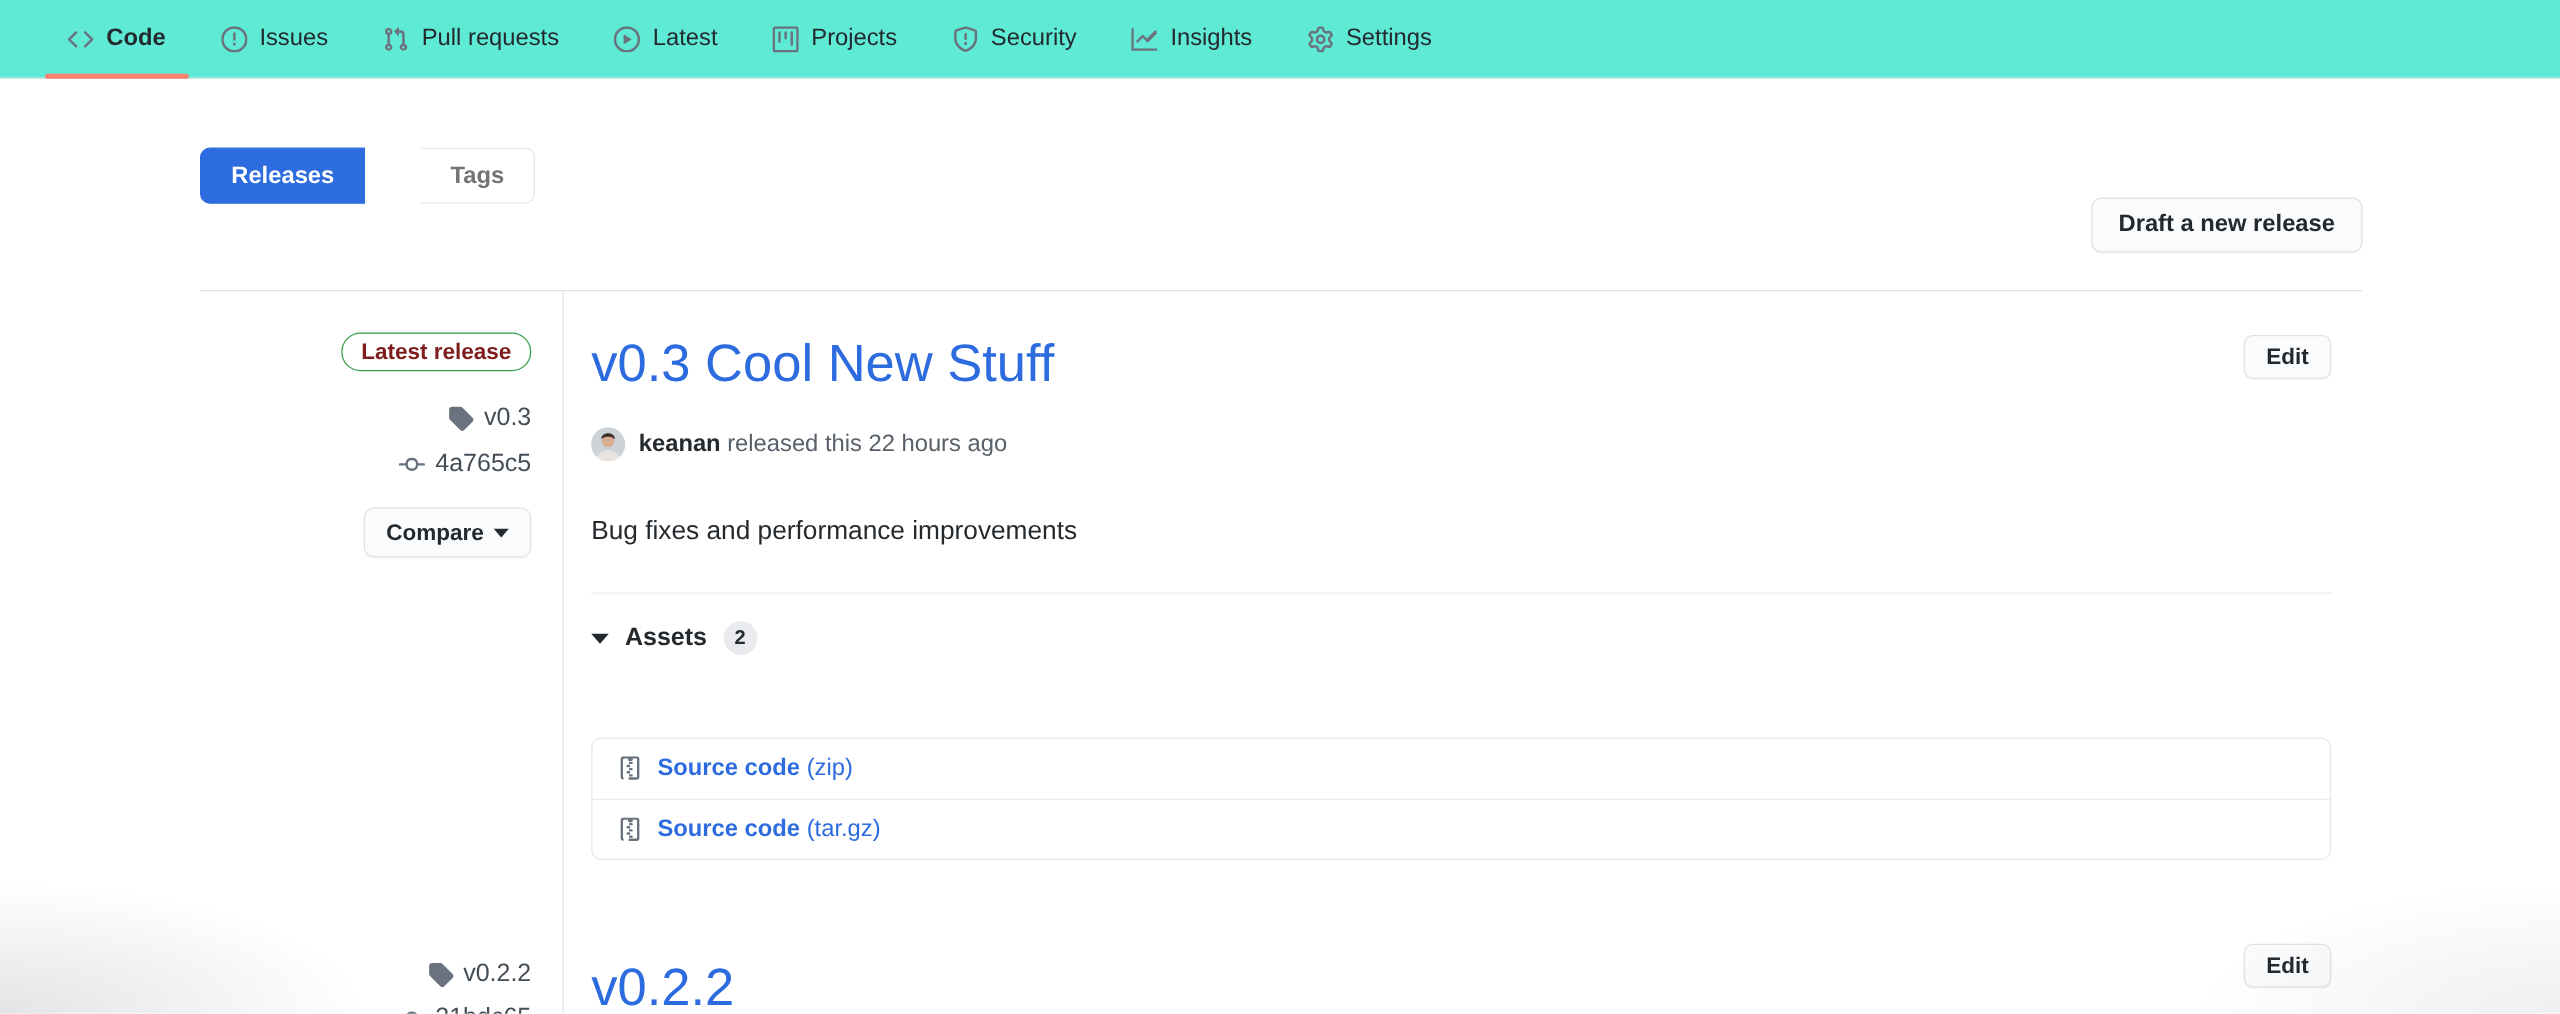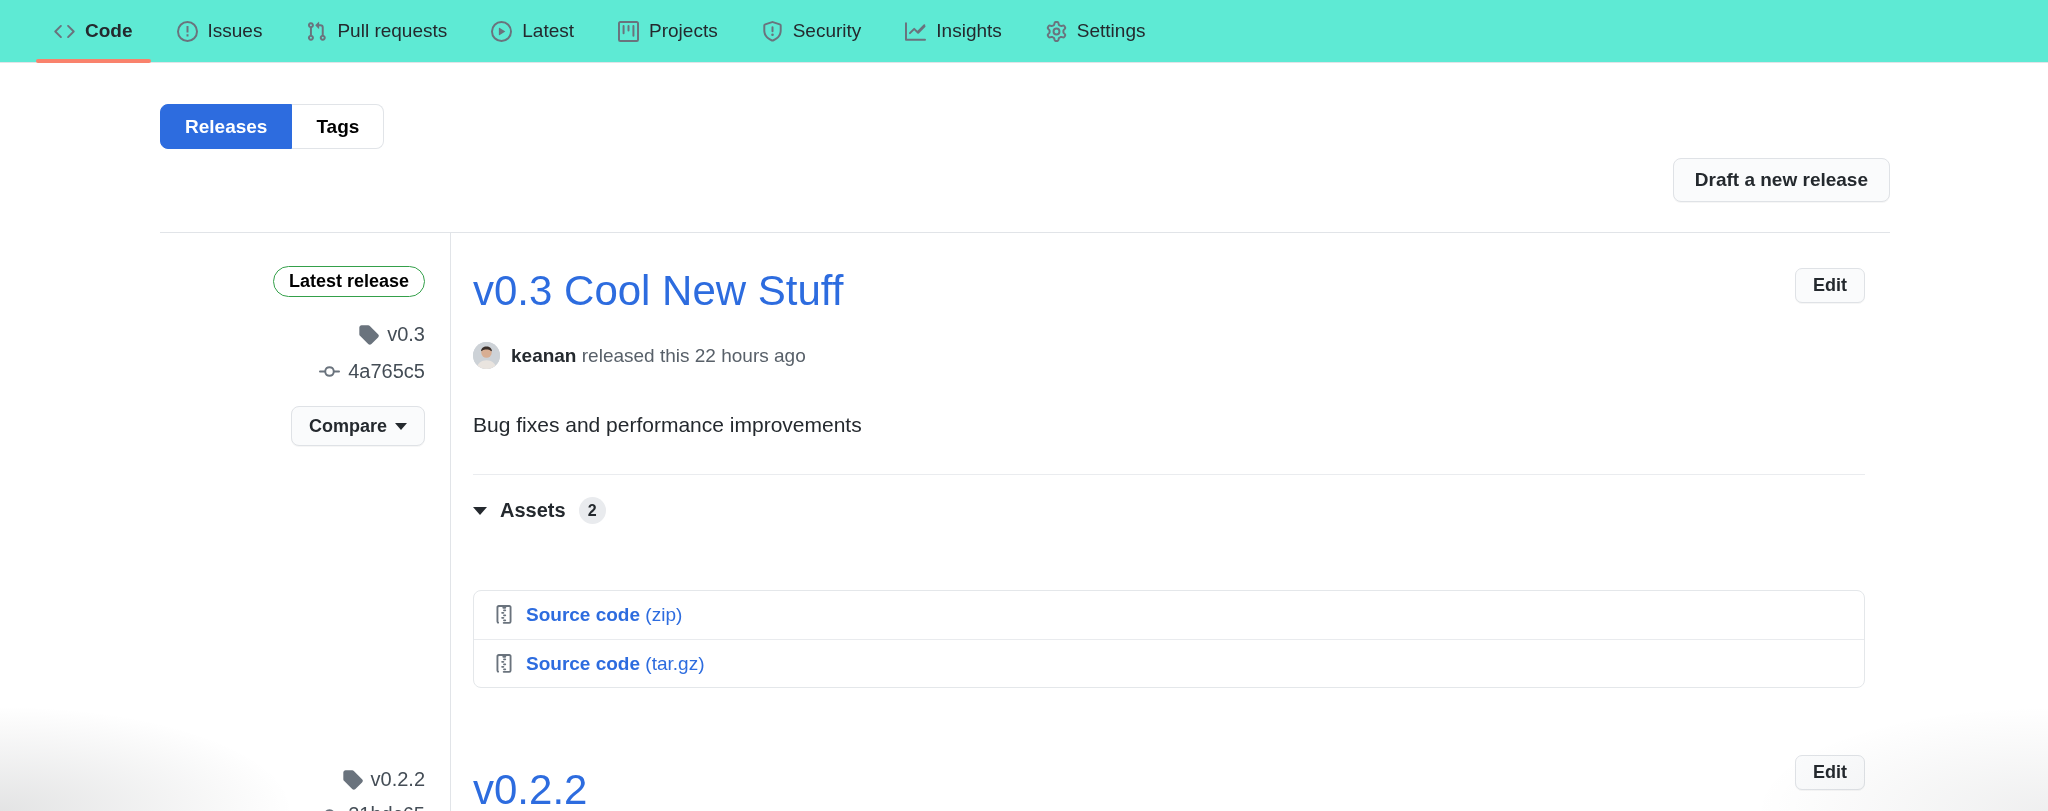--- a/index.html
+++ b/index.html
@@ -21,46 +21,46 @@
     font-size:19px; color:#24292e; cursor:pointer; position:relative; margin-right:8px;
   }
   .nav-item svg { width:21px; height:21px; fill:#6a737d; flex:0 0 auto; }
   .nav-item.active { font-weight:700; }
   .nav-item.active::after {
     content:""; position:absolute; left:0; right:0; bottom:-1px; height:4px;
     background:#f9826c; border-radius:2px;
   }
 
   
-  .toggle-group { position:absolute; left:160px; top:104px; display:inline-flex; }
+  .toggle-group { position:absolute; left:160px; top:118px; display:inline-flex;gap:44px; }
   .toggle-btn {
     height:45px; padding:0 24px; display:flex; align-items:center;
     font-size:19px; font-weight:700; cursor:pointer; border:1px solid #e1e4e8;
-    background:#ffffff; color:#000000;
+    background:#ffffff; color:#737373;
   }
   .toggle-btn.left  { border-radius:8px 0 0 8px; }
   .toggle-btn.right { border-radius:0 8px 8px 0; border-left:none; }
   .toggle-btn.active { background:#2d6cdf; border-color:#2d6cdf; color:#ffffff; }
 
   .btn {
     display:inline-flex; align-items:center; justify-content:center;
     background:#fafbfc; border:1px solid #dfe2e6; border-radius:8px;
     color:#24292e; font-weight:600; cursor:pointer;
     box-shadow:0 1px 0 rgba(27,31,35,0.04);
   }
   .draft-btn { position:absolute; right:158px; top:158px; height:44px; padding:4px 21px; font-size:19px; }
 
   .hr-top { position:absolute; left:160px; right:158px; top:232px; height:1px; background:#e1e4e8; }
   .vline  { position:absolute; left:450px; top:233px; bottom:0; width:1px; background:#e1e4e8; }
 
   
   .release-sidebar { position:absolute; left:160px; top:233px; width:265px; height:578px; }
   .sb { position:absolute; right:0; display:flex; align-items:center; justify-content:flex-end; gap:8px; }
   .latest-badge {
-    top:33px; border:1px solid #34a04a; color:#000000; font-weight:600; font-size:18px;
+    top:33px; border:1px solid #34a04a; color:#7f1d1d; font-weight:600; font-size:18px;
     padding:4px 15px; border-radius:999px; background:transparent;
   }
   .meta-row { font-size:20px; color:#444d56; }
   .meta-row svg { width:21px; height:21px; fill:#6a737d; }
   .tag-row-1 { top:90px; } .commit-row-1 { top:127px; }
   .tag-row-2 { top:535px; } .commit-row-2 { top:570px; }
   .compare-btn { top:173px; height:40px; padding:0 17px; font-size:18px; gap:8px; position:absolute; right:0; }
   .caret-down {
     width:0; height:0; border-left:6px solid transparent; border-right:6px solid transparent;
     border-top:7px solid #24292e; display:inline-block;

